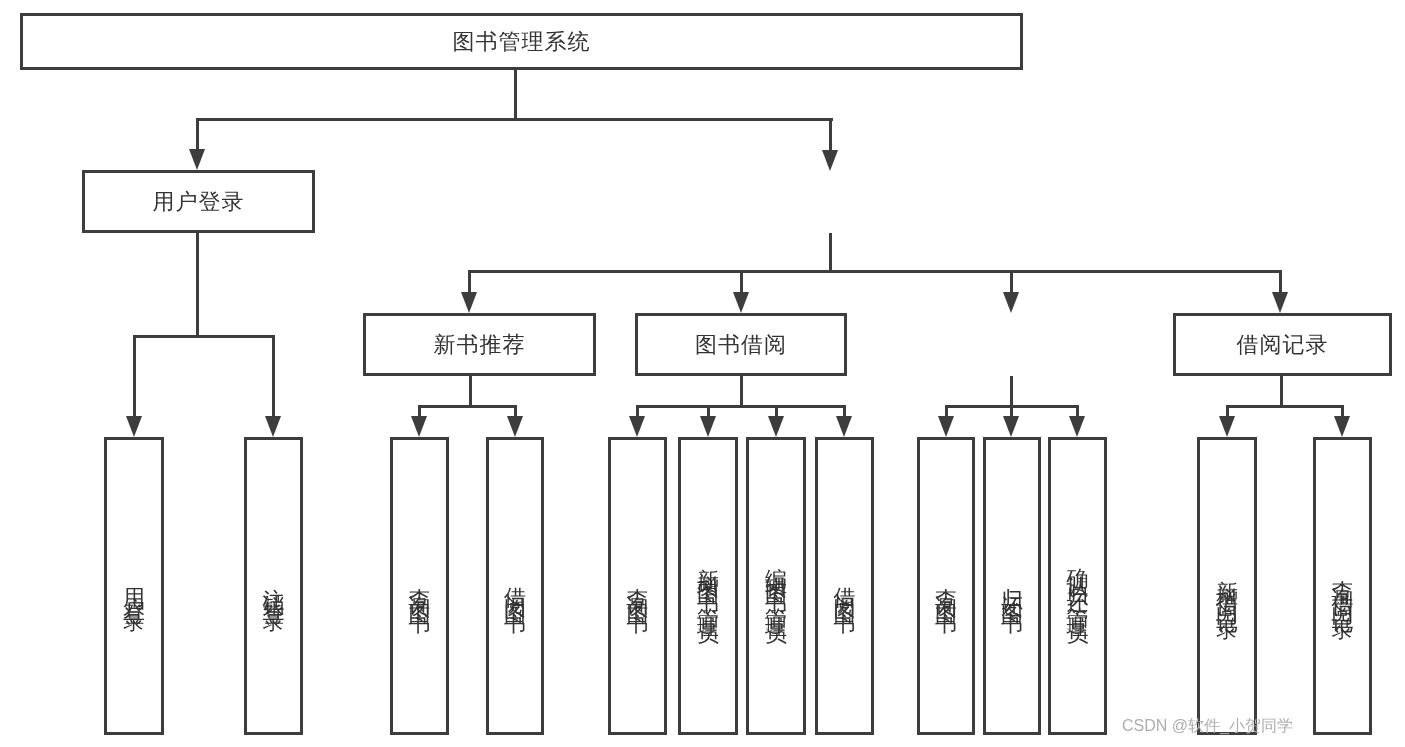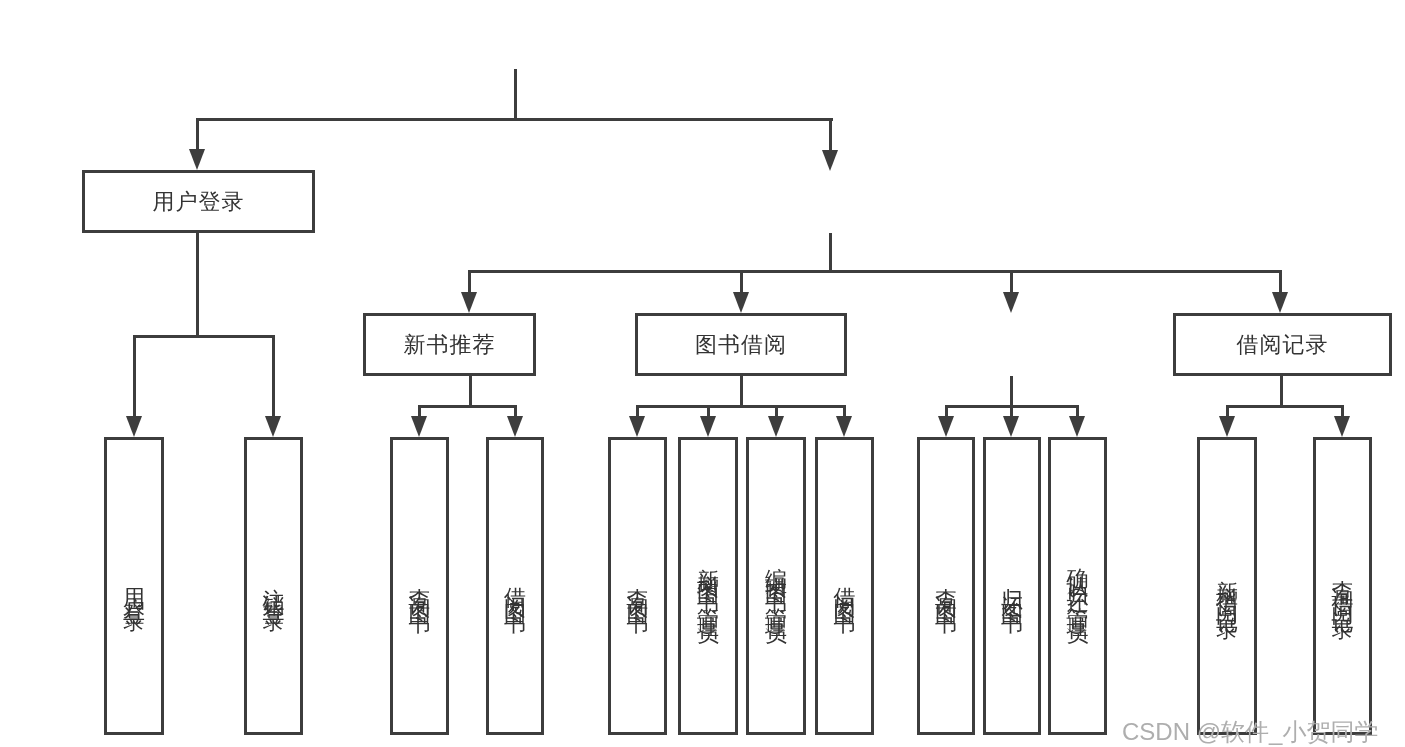--- a/index.html
+++ b/index.html
@@ -34,31 +34,34 @@
   .hl{position:absolute;height:3px;background:#3d3d3d;}
   .arr{
     position:absolute;width:0;height:0;
     border-left:8px solid transparent;
     border-right:8px solid transparent;
     border-top:21px solid #3d3d3d;
   }
   .watermark{
     position:absolute;
     left:1122px;top:716px;
-    font-size:24px;
+    font-size:16px;
     color:#aeaeae;
     white-space:nowrap;
     z-index:10;
   }
 </style>
 </head>
 <body>
 
 <div id="stage">
 
+  <div class="box" style="left:20px;top:13px;width:1003px;height:57px;">
+    <span class="hlabel">图书管理系统</span>
+  </div>
 
   <div class="vl" style="left:514px;top:69px;height:52px;"></div>
   <div class="hl" style="left:196px;top:118px;width:637px;"></div>
   <div class="vl" style="left:196px;top:118px;height:34px;"></div>
   <div class="arr" style="left:189px;top:149px;"></div>
   <div class="vl" style="left:829px;top:118px;height:34px;"></div>
   <div class="arr" style="left:822px;top:150px;"></div>
 
   <div class="box" style="left:82px;top:170px;width:233px;height:63px;">
     <span class="hlabel">用户登录</span>
@@ -76,21 +79,21 @@
   <div class="hl" style="left:468px;top:270px;width:814px;"></div>
   <div class="vl" style="left:468px;top:270px;height:23px;"></div>
   <div class="arr" style="left:461px;top:292px;"></div>
   <div class="vl" style="left:740px;top:270px;height:23px;"></div>
   <div class="arr" style="left:733px;top:292px;"></div>
   <div class="vl" style="left:1010px;top:270px;height:23px;"></div>
   <div class="arr" style="left:1003px;top:292px;"></div>
   <div class="vl" style="left:1279px;top:270px;height:23px;"></div>
   <div class="arr" style="left:1272px;top:292px;"></div>
 
-  <div class="box" style="left:363px;top:313px;width:173px;height:63px;">
+  <div class="box" style="left:363px;top:313px;width:233px;height:63px;">
     <span class="hlabel">新书推荐</span>
   </div>
   <div class="box" style="left:635px;top:313px;width:212px;height:63px;justify-content:center;">
     <span class="hlabel">图书借阅</span>
   </div>
   <div class="box" style="left:1173px;top:313px;width:219px;height:63px;">
     <span class="hlabel">借阅记录</span>
   </div>
 
   <div class="vl" style="left:469px;top:376px;height:32px;"></div>

